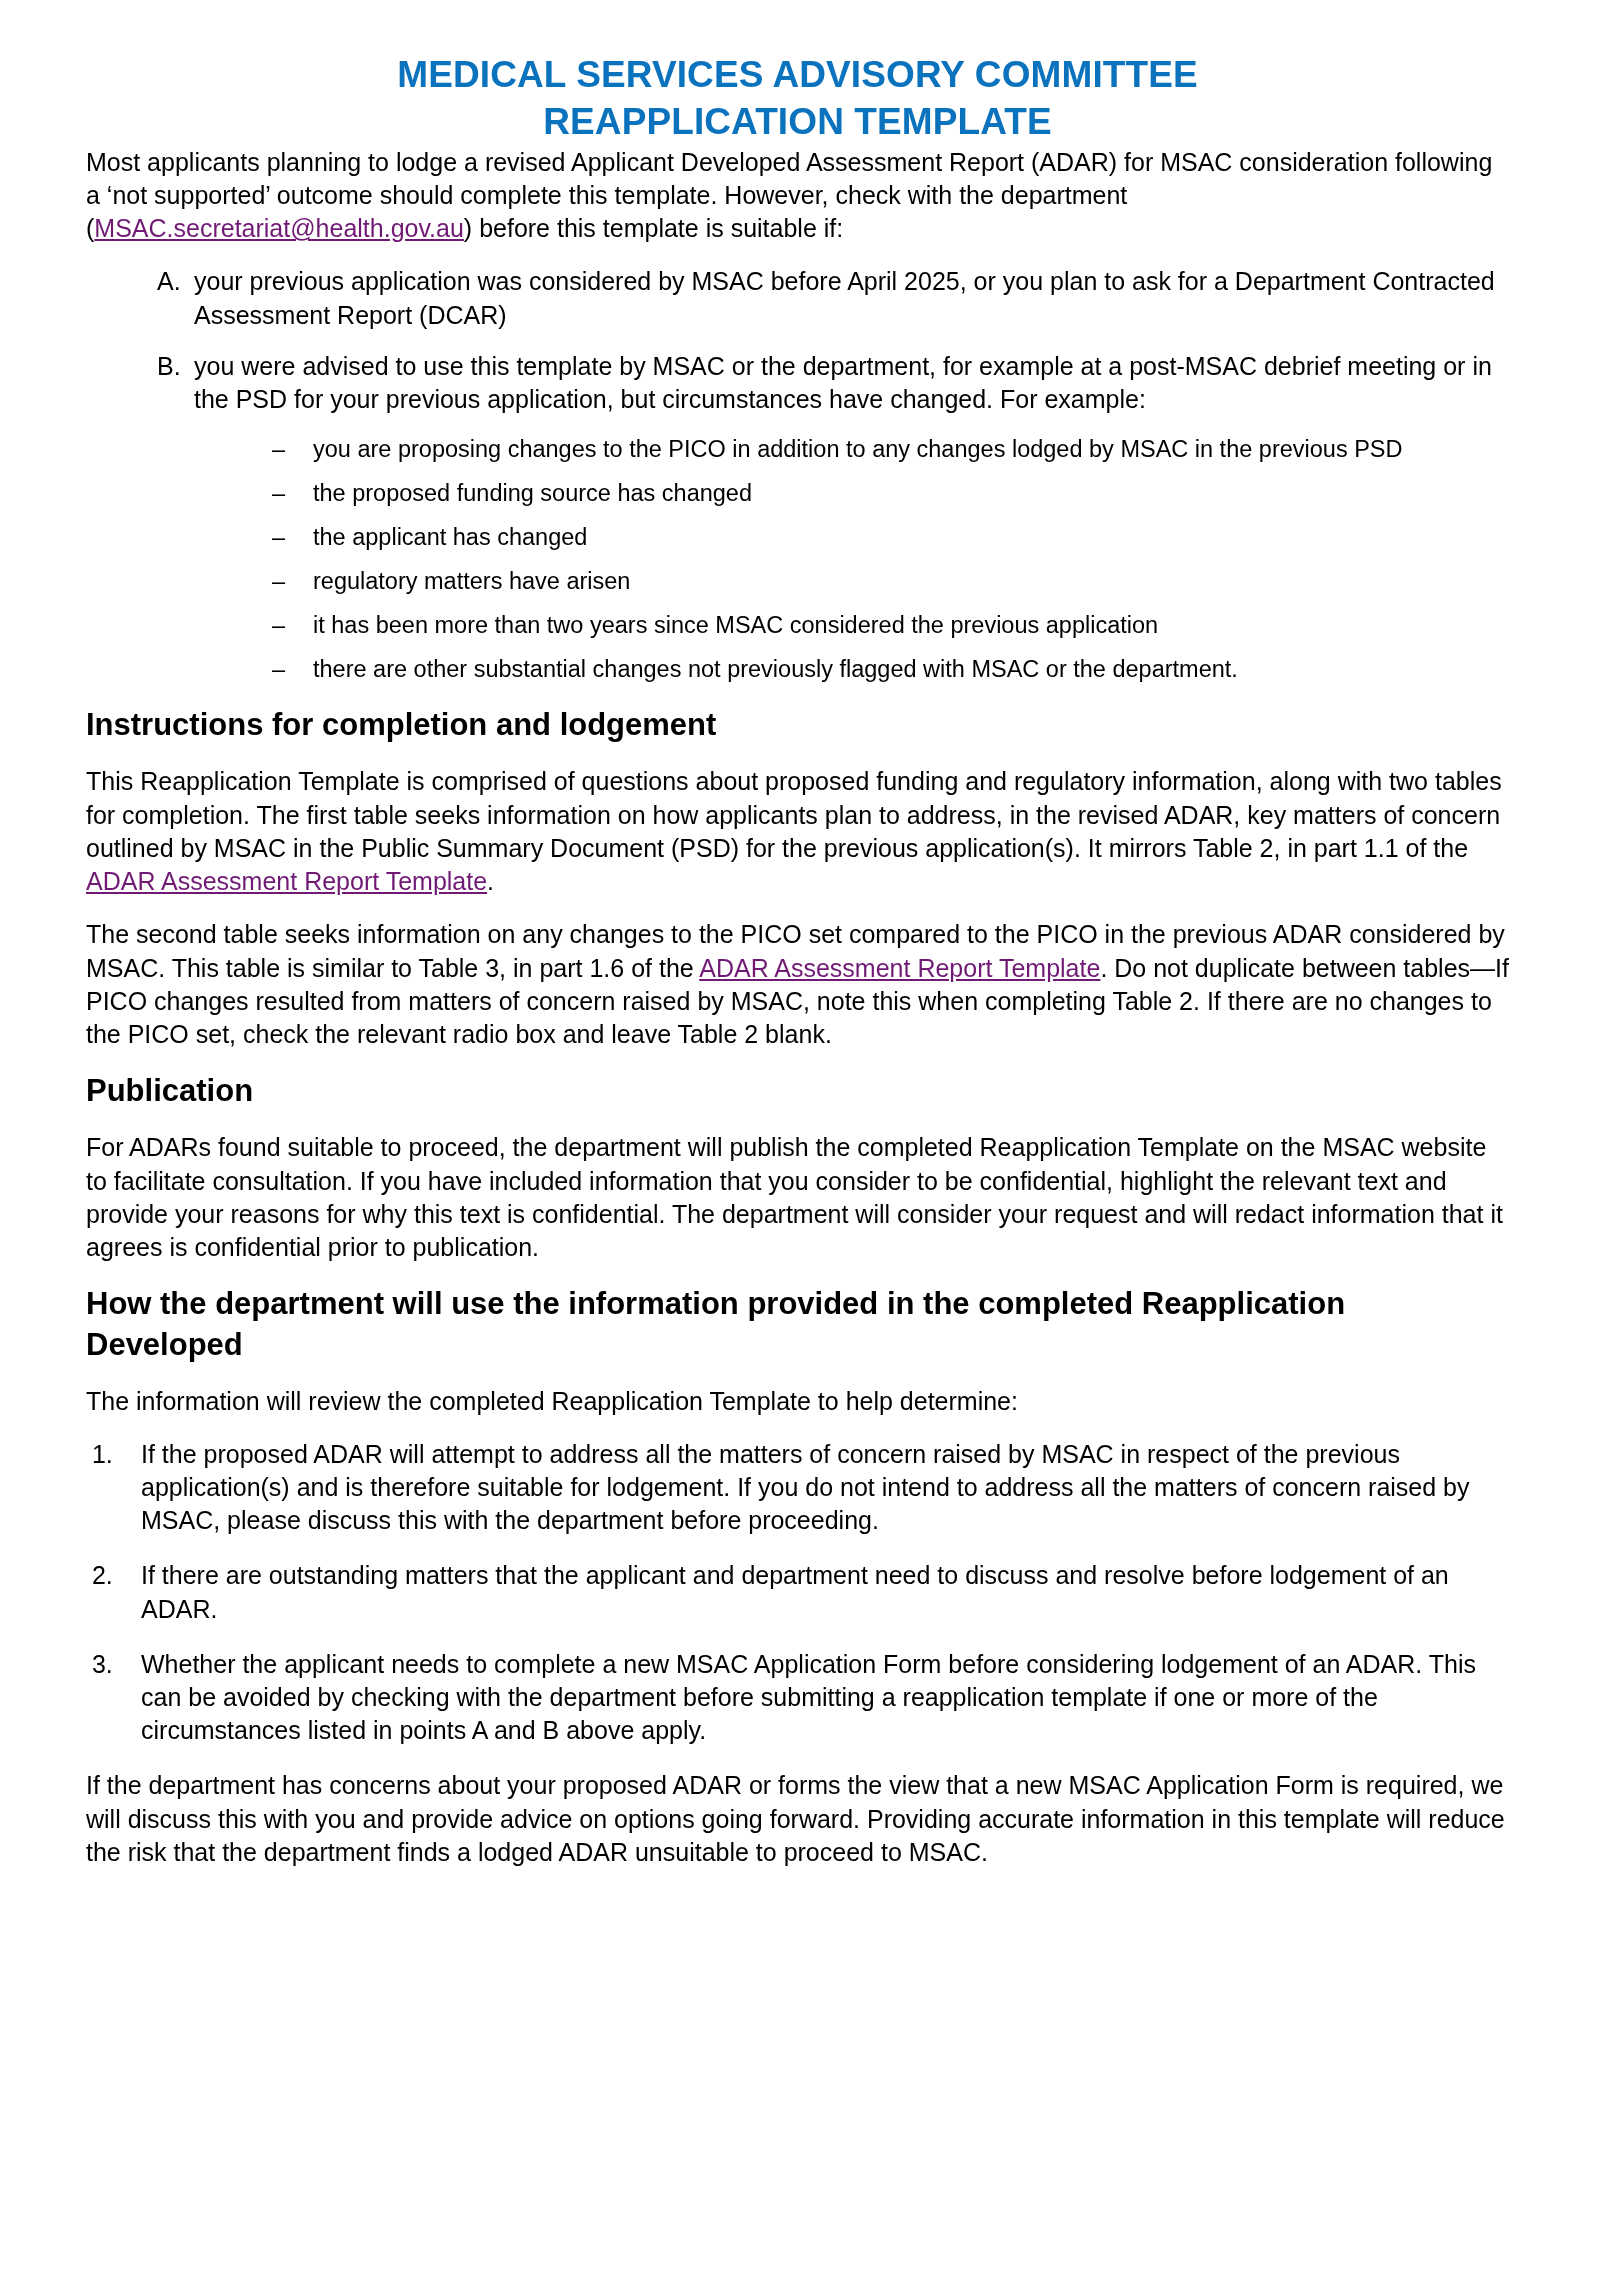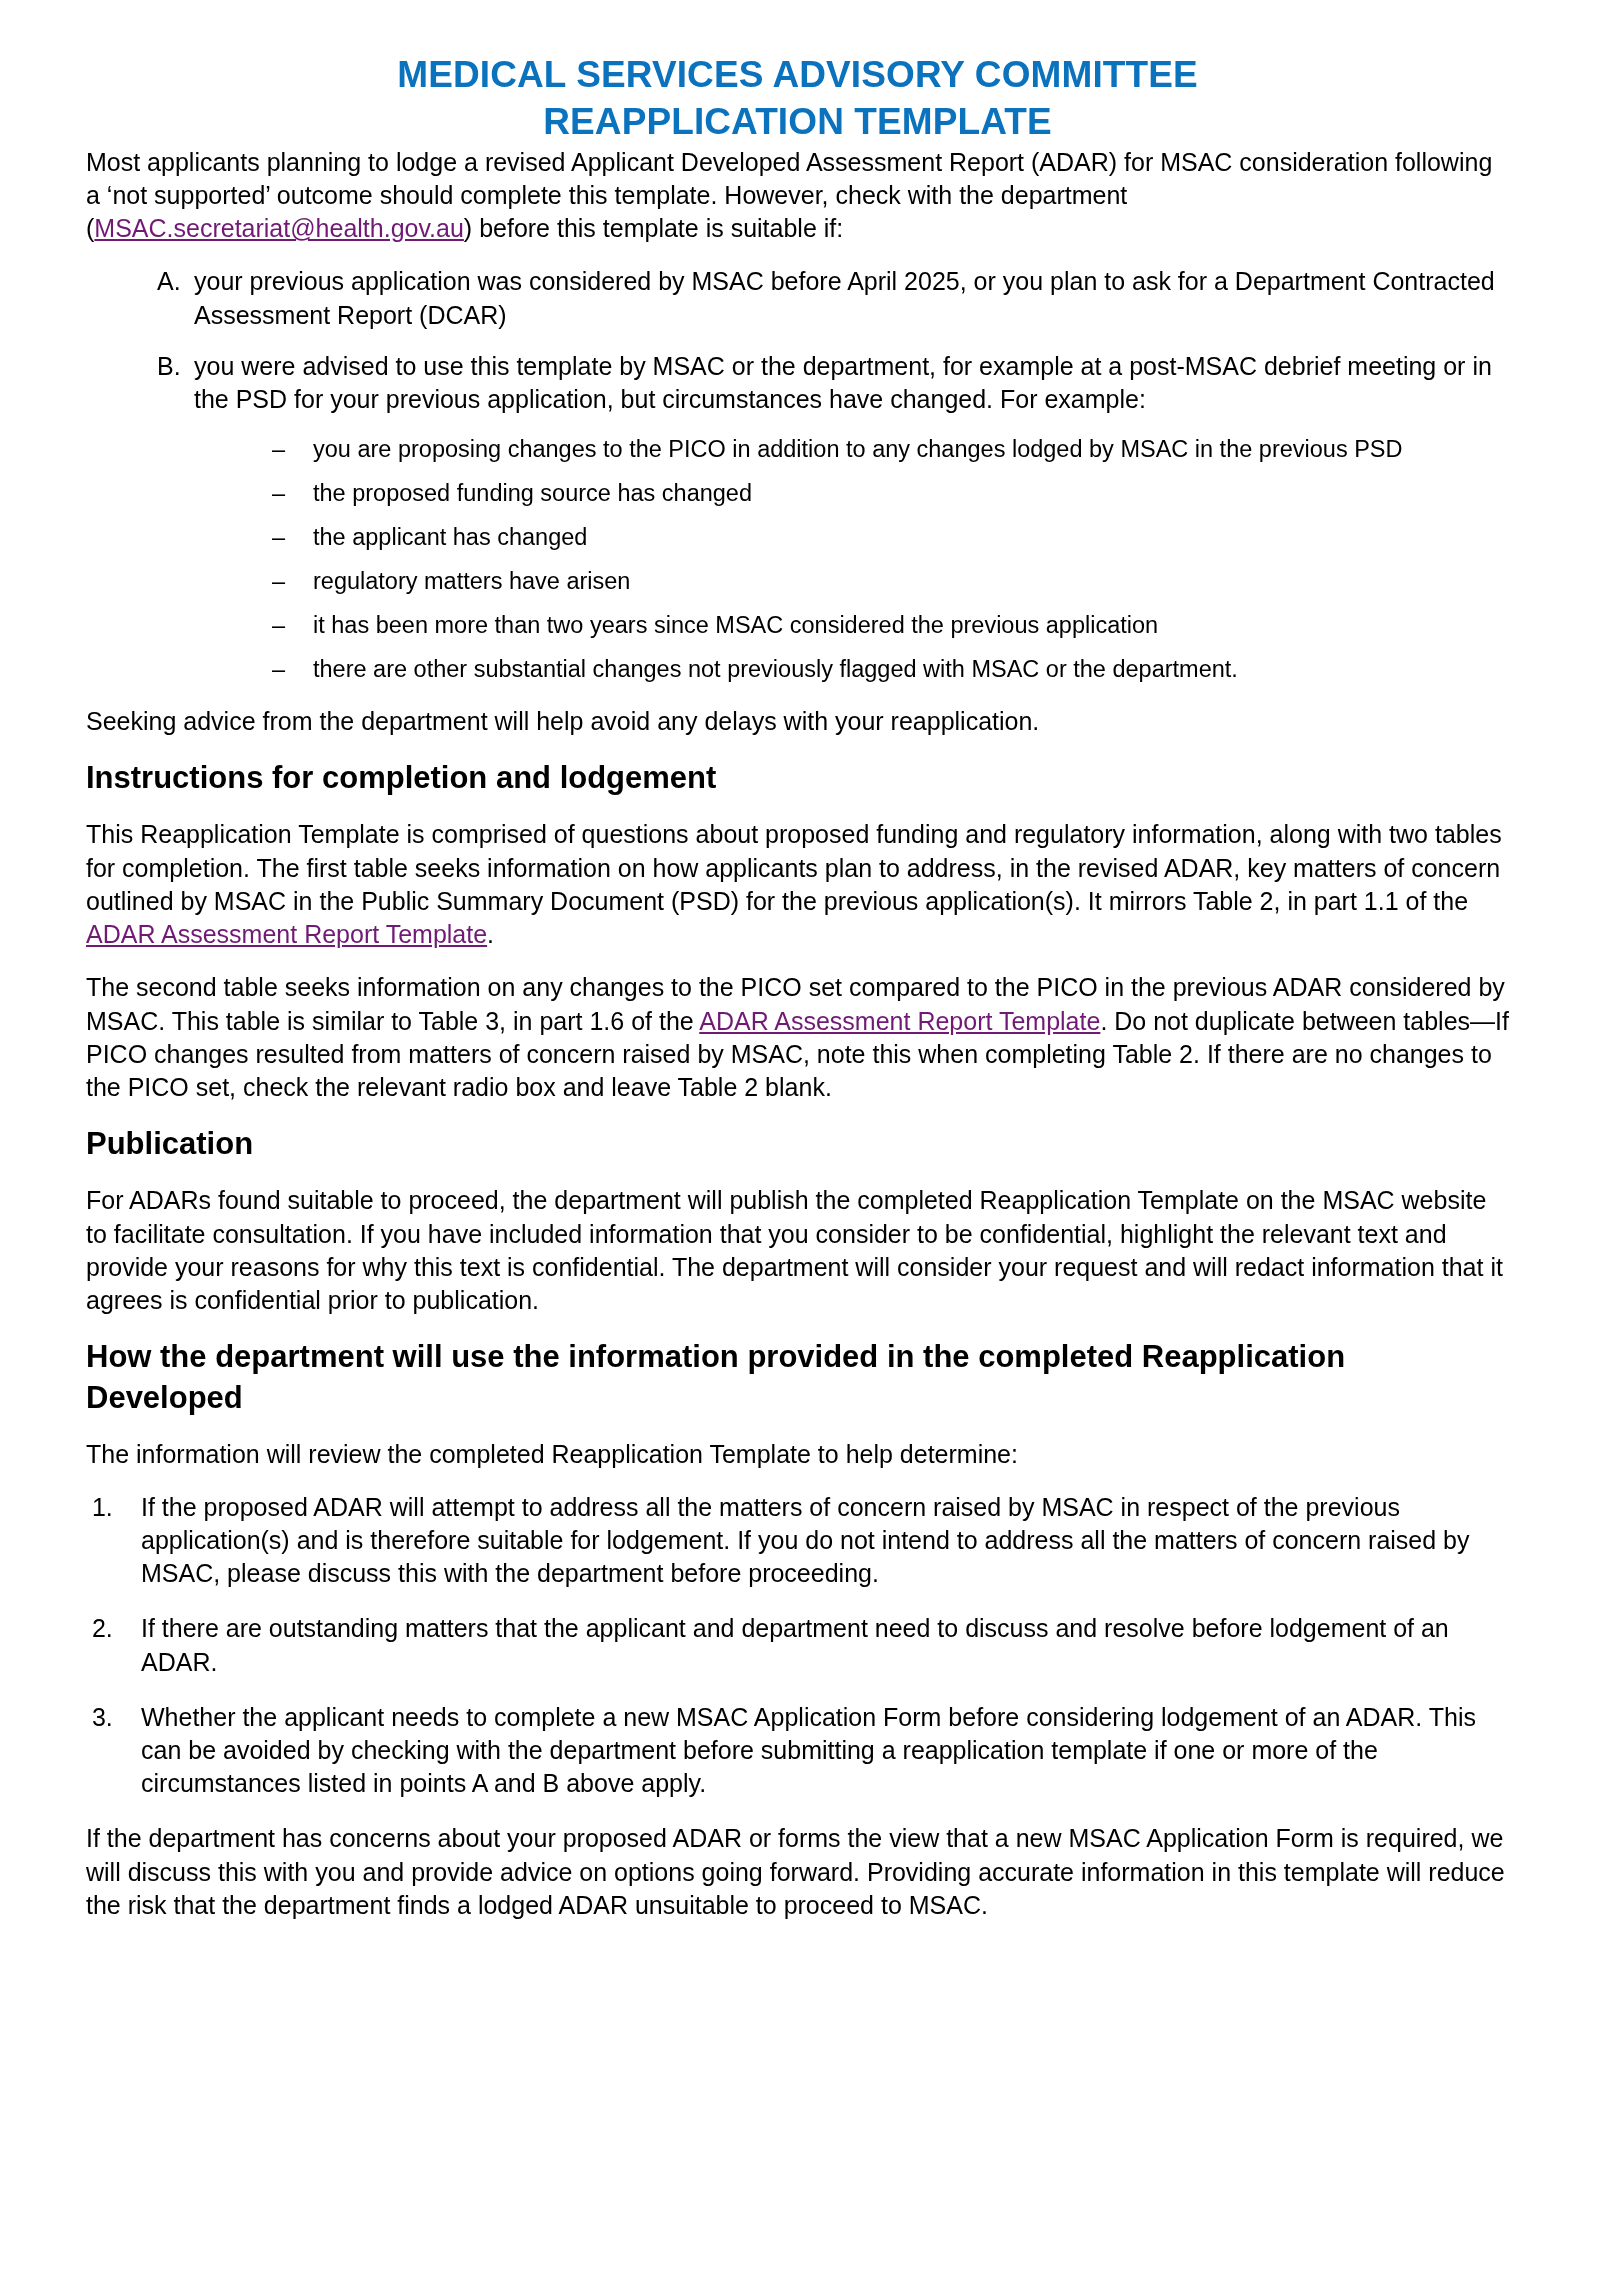--- a/index.html
+++ b/index.html
@@ -144,21 +144,20 @@
     <li>
       <span class="marker">–</span>
       <span>it has been more than two years since MSAC considered the previous application</span>
     </li>
     <li>
       <span class="marker">–</span>
       <span>there are other substantial changes not previously flagged with MSAC or the department.</span>
     </li>
   </ul>
 
-  <p class="body-text">Seeking advice from the department will help avoid any delays with your reapplication.</p>
 
   <h2 class="section-heading">Instructions for completion and lodgement</h2>
 
   <p class="body-text"><span>This Reapplication Template is comprised of questions about proposed funding and regulatory information, along with two tables for completion.  The first table seeks information on how applicants plan to address, in the revised ADAR, key matters of concern outlined by MSAC in the Public Summary Document (PSD) for the previous application(s). It mirrors Table 2, in part 1.1 of the </span><a class="doclink" href="#">ADAR Assessment Report Template</a><span>.</span></p>
 
   <p class="body-text"><span>The second table seeks information on any changes to the PICO set compared to the PICO in the previous ADAR considered by MSAC. This table is similar to Table 3, in part 1.6 of the </span><a class="doclink" href="#">ADAR Assessment Report Template</a><span>. Do not duplicate between tables—If PICO changes resulted from matters of concern raised by MSAC, note this when completing Table 2. If there are no changes to the PICO set, check the relevant radio box and leave Table 2 blank.</span></p>
 
 
   <h2 class="section-heading heading-gap-top">Publication</h2>
 

